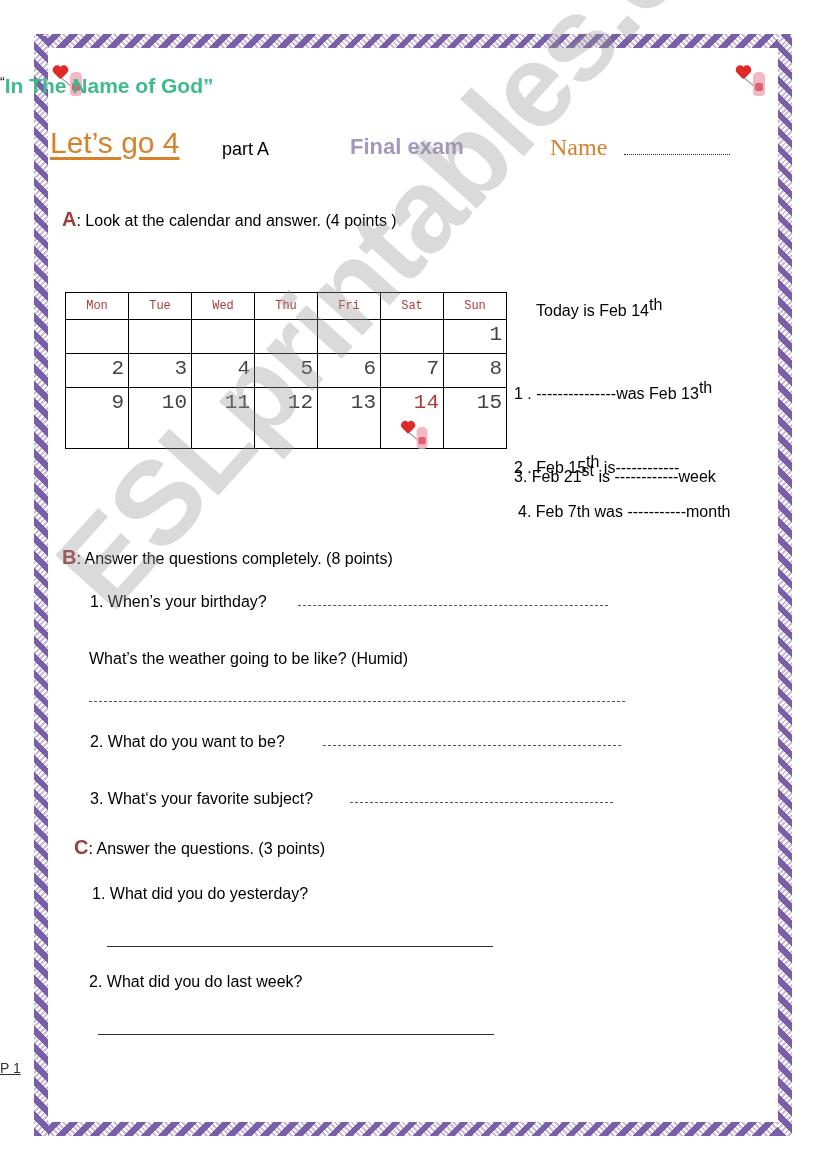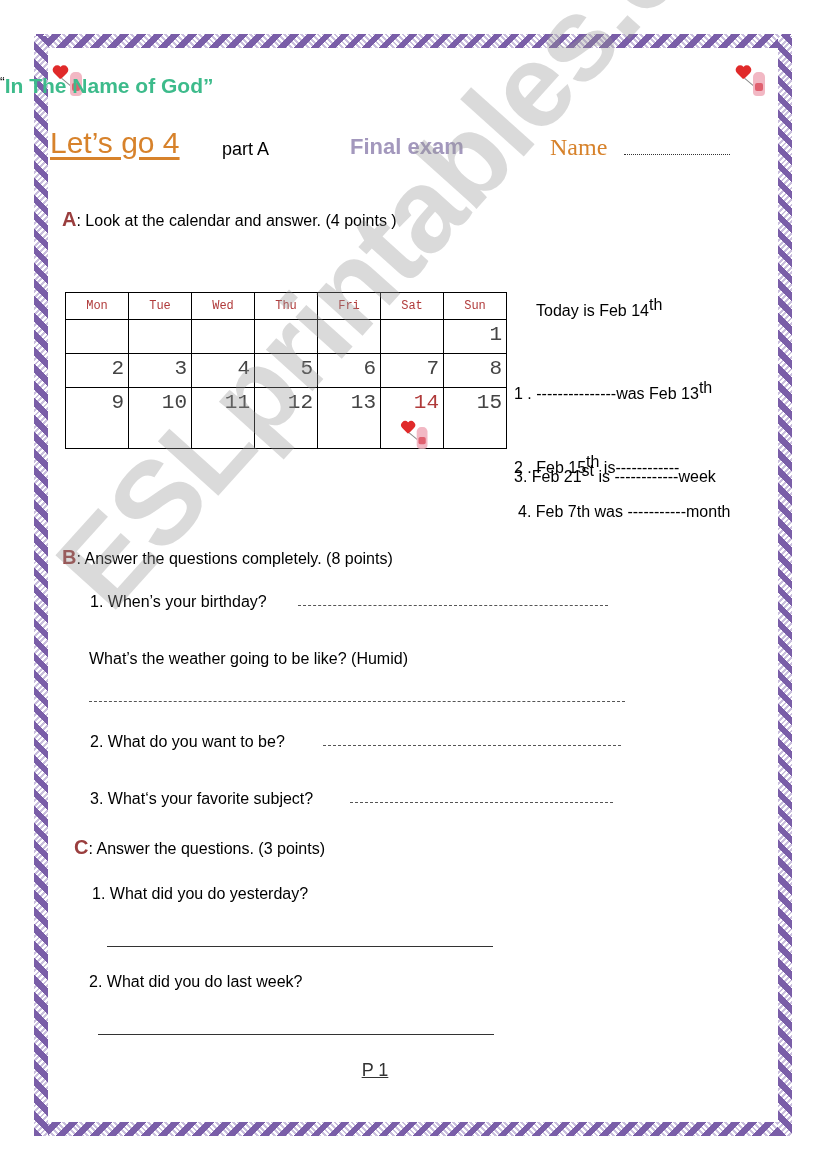--- a/index.html
+++ b/index.html
@@ -86,21 +86,21 @@
 
   .q { font-family:"Liberation Sans", sans-serif; font-size:16px; color:#000; }
   .uline { position:absolute; height:0; border-bottom:1px solid #333; }
   .dline { position:absolute; height:0; border-bottom:1px dashed #555; }
 
   .watermark {
     position:absolute; left:80px; top:520px; transform:rotate(-48deg); transform-origin:left center;
     font-family:"Liberation Sans", sans-serif; font-weight:bold; font-size:118px; color:rgba(150,150,150,0.35);
     white-space:nowrap; pointer-events:none; letter-spacing:-2px;
   }
-  .pagenum { left:0; width:750px; text-align:center; top:1060px; font-family:"Liberation Sans", sans-serif; font-size:18px; color:#333;text-decoration:underline; }
+  .pagenum { left:0; width:750px; top:1060px; font-family:"Liberation Sans", sans-serif; font-size:14px; color:#333;text-decoration:underline; }
 </style>
 </head>
 <body>
 
 <div class="border-top"></div>
 <div class="border-bottom"></div>
 <div class="border-left"></div>
 <div class="border-right"></div>
 
 <div class="mascot" style="left:50px;top:64px;">

